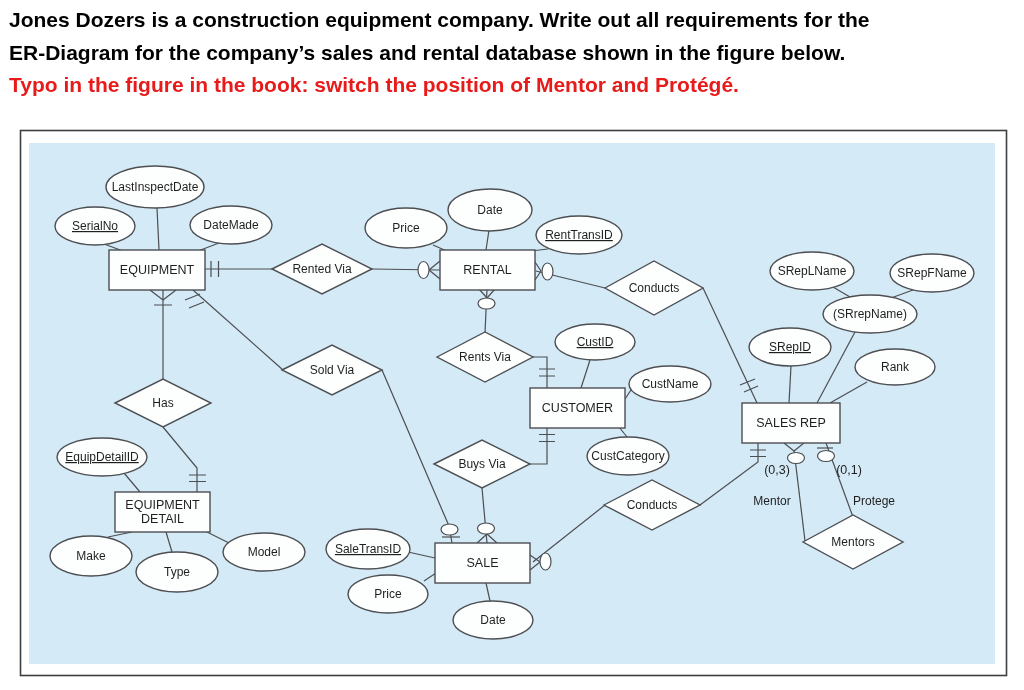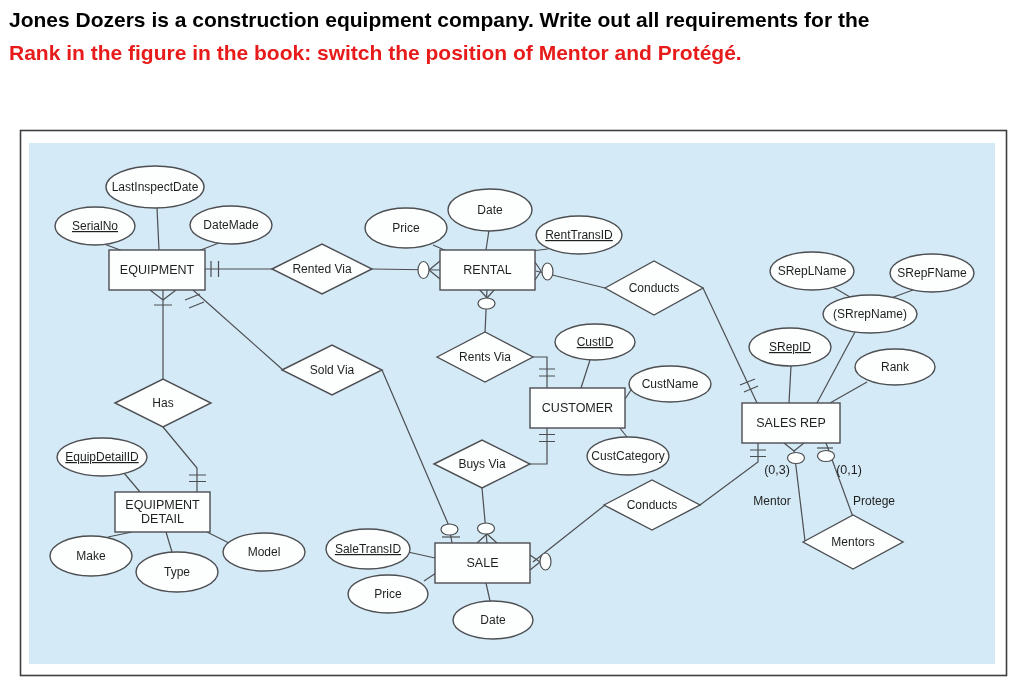--- a/index.html
+++ b/index.html
@@ -21,21 +21,22 @@
   .shape{fill:#fdfefe;stroke:#4c4e52;stroke-width:1.4;}
   .lnk{stroke:#4c4e52;stroke-width:1.2;fill:none;}
   .mark{stroke:#4c4e52;stroke-width:1.2;fill:none;}
   .mcirc{fill:#fdfefe;stroke:#4c4e52;stroke-width:1.2;}
 </style>
 </head>
 <body>
 
 <div class="heading">
   <div>Jones Dozers is a construction equipment company. Write out all requirements for the</div>
-  <div class="red">Rank in the figure in the book: switch the position of Mentor and Protégé.</div>
+  <div>ER-Diagram for the company’s sales and rental database shown in the figure below.</div>
+  <div class="red">Typo in the figure in the book: switch the position of Mentor and Protégé.</div>
 </div>
 
 <svg width="1024" height="690" viewBox="0 0 1024 690">
 
   <rect x="20.5" y="130.5" width="986" height="545" fill="#ffffff" stroke="#3f3f3f" stroke-width="1.6"></rect>
   <rect x="29" y="143" width="966" height="521" fill="#d4eaf6"></rect>
 
   <g class="lnk">
     <line x1="157" y1="208" x2="159" y2="250"></line>
     <line x1="104" y1="244" x2="123" y2="251"></line>

